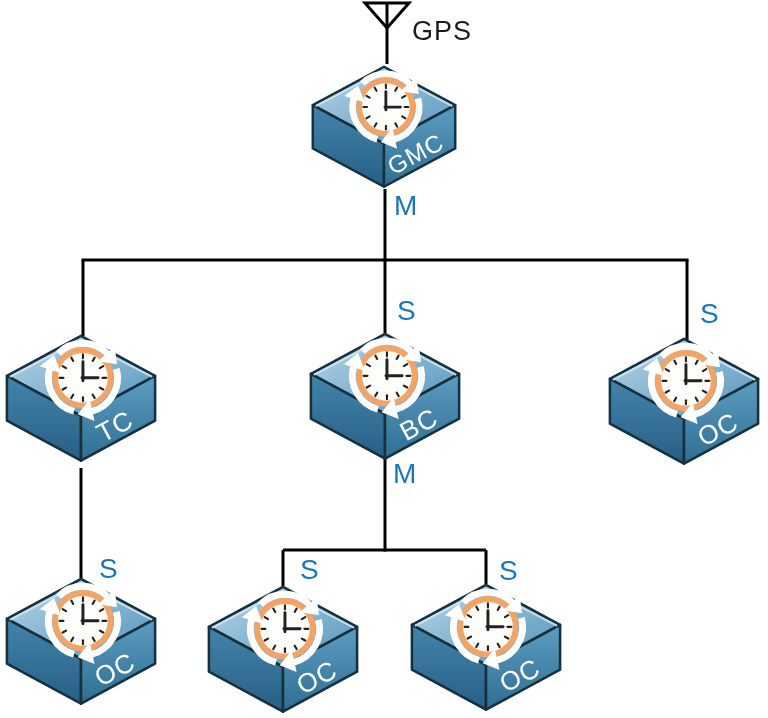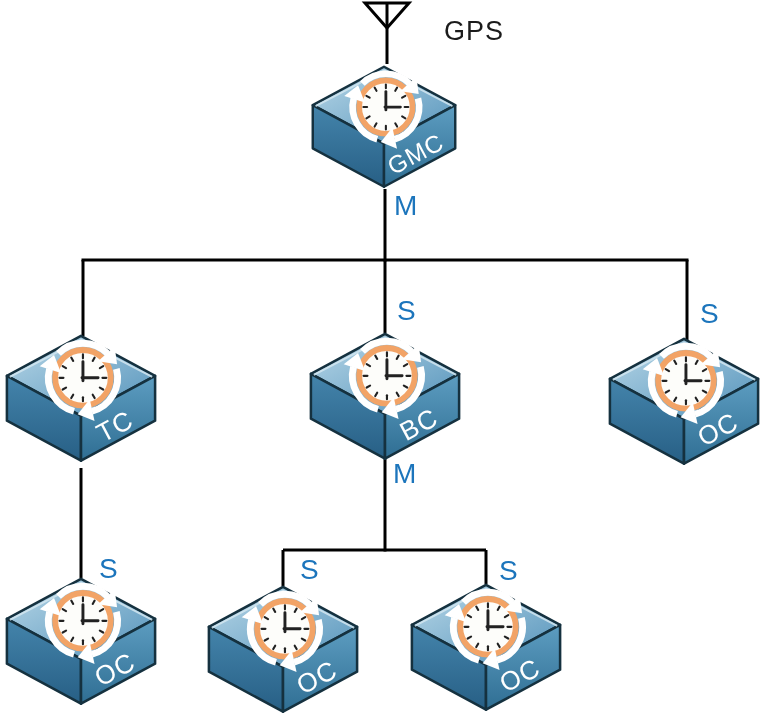--- a/index.html
+++ b/index.html
@@ -101,21 +101,21 @@
       <line x1="385" y1="260" x2="385" y2="333"></line>
       <line x1="687" y1="260" x2="687" y2="340"></line>
       <line x1="81" y1="468" x2="81" y2="578"></line>
       <line x1="385" y1="458" x2="385" y2="551.5"></line>
       <line x1="283" y1="550" x2="486" y2="550"></line>
       <line x1="283" y1="550" x2="283" y2="586"></line>
       <line x1="486" y1="550" x2="486" y2="584"></line>
     </g>
   </svg>
 
-  <span class="gps-label" style="left:412px;top:18px;margin-left:32px;">GPS</span>
+  <span class="gps-label" style="left:412px;top:18px;">GPS</span>
 
   <span class="plabel" style="left:394px;top:192px;">M</span>
   <span class="plabel" style="left:397px;top:297px;">S</span>
   <span class="plabel" style="left:700px;top:300px;">S</span>
   <span class="plabel" style="left:99px;top:555px;">S</span>
   <span class="plabel" style="left:393px;top:460px;">M</span>
   <span class="plabel" style="left:300px;top:556px;">S</span>
   <span class="plabel" style="left:499px;top:557px;">S</span>
 
   <div class="node" style="left:309px;top:63px;width:150px;">

